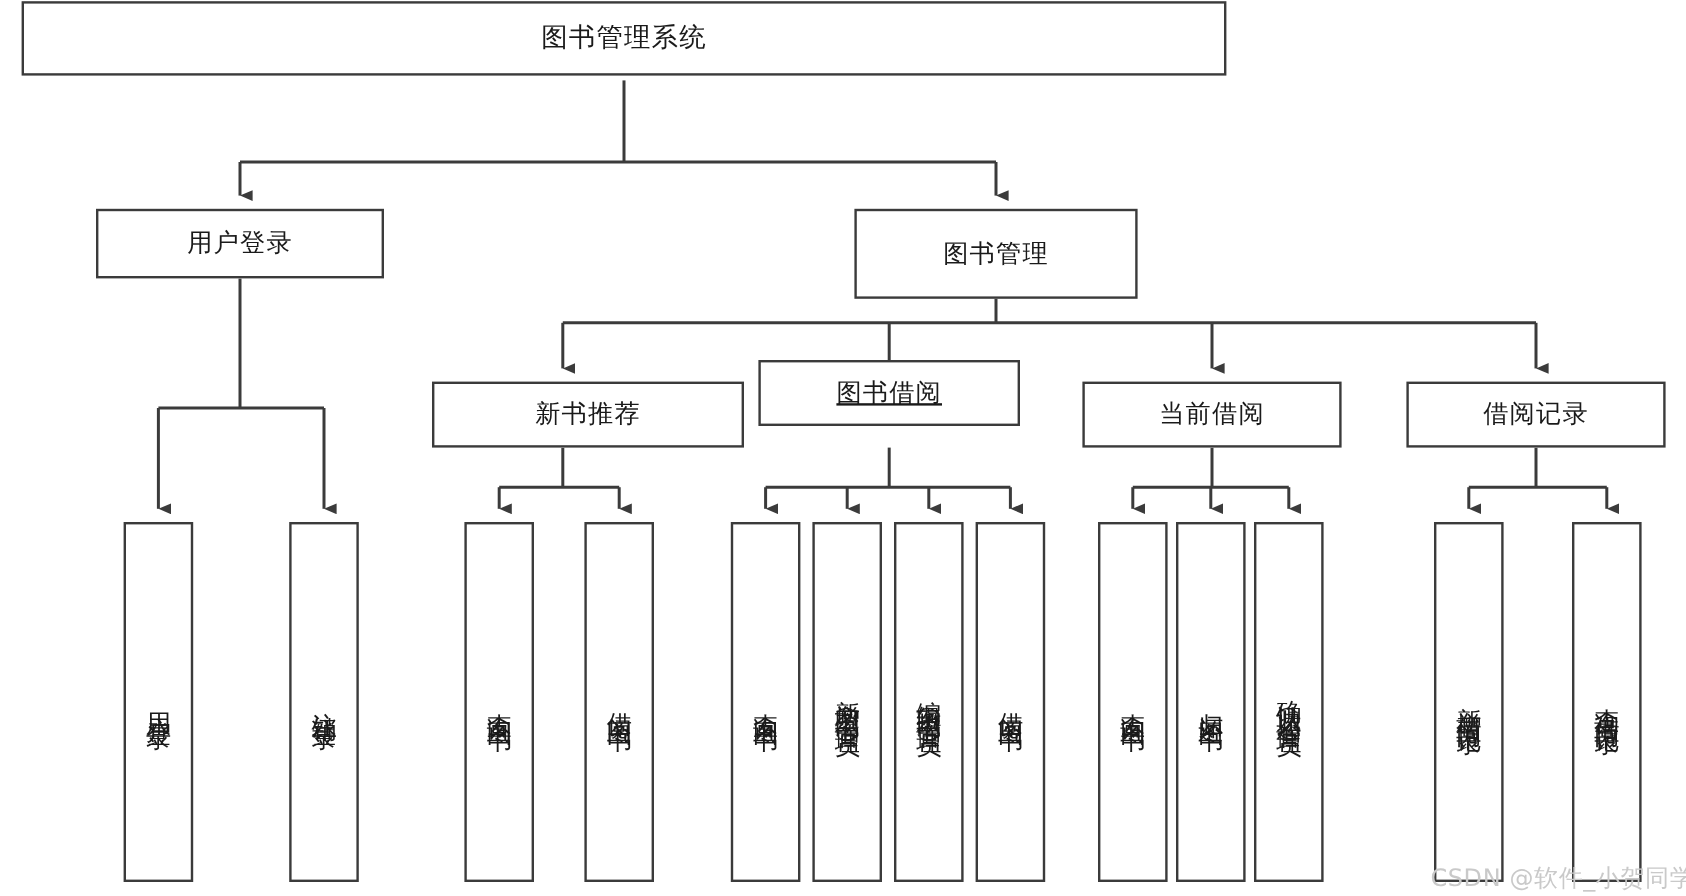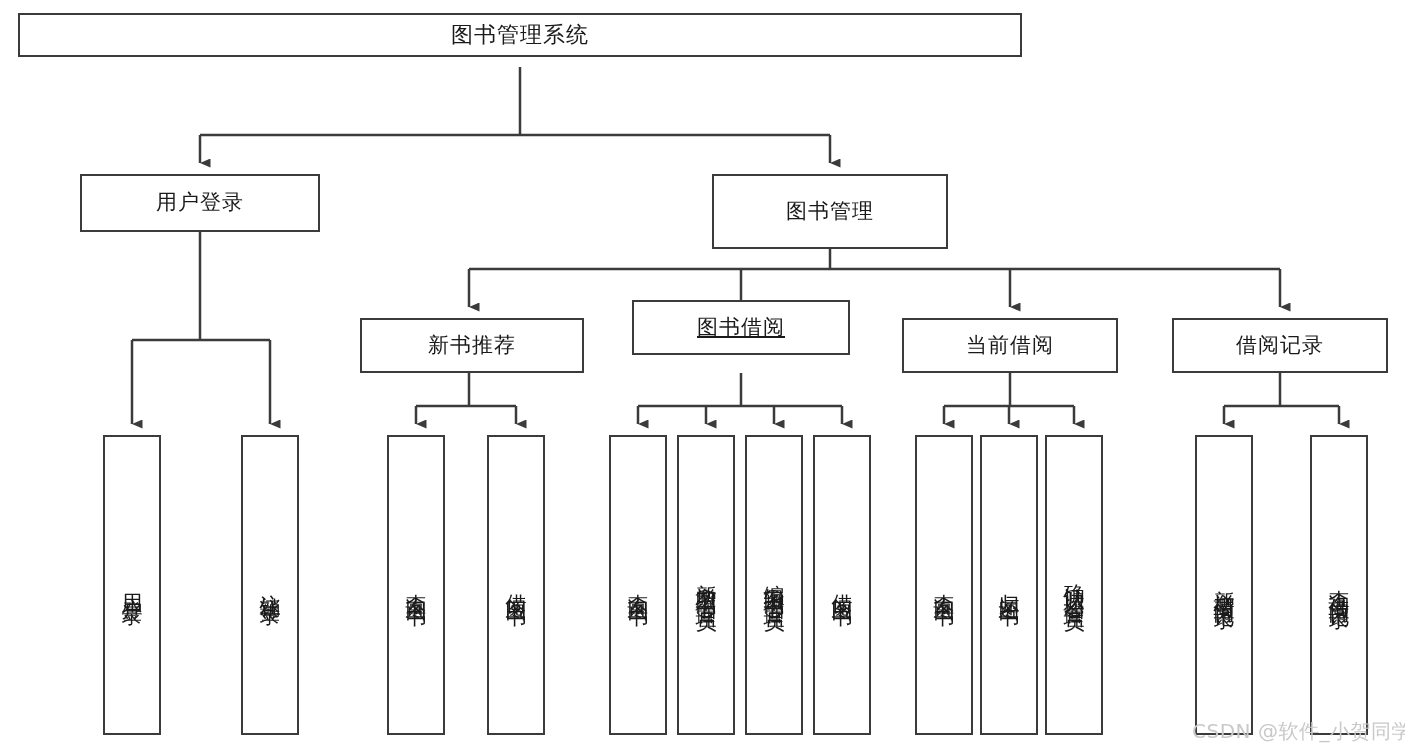--- a/index.html
+++ b/index.html
@@ -110,26 +110,26 @@
       <path d="M1009,406 L1009,424" marker-end="url(#arrowhead)"></path>
       <path d="M1074,406 L1074,424" marker-end="url(#arrowhead)"></path>
 
       <path d="M1280,373 L1280,406"></path>
       <path d="M1224,406 L1339,406"></path>
       <path d="M1224,406 L1224,424" marker-end="url(#arrowhead)"></path>
       <path d="M1339,406 L1339,424" marker-end="url(#arrowhead)"></path>
     </g>
   </svg>
 
-  <div class="node node-h node-root" style="left: 18px; top: 13px; width: 1004px; height: 44px;">图书管理系统</div>
+  <div class="node node-h node-root" style="left: 18px; top: 1px; width: 1004px; height: 62px;">图书管理系统</div>
 
   <div class="node node-h" style="left: 80px; top: 174px; width: 240px; height: 58px;">用户登录</div>
   <div class="node node-h" style="left: 712px; top: 174px; width: 236px; height: 75px;">图书管理</div>
 
-  <div class="node node-h" style="left: 360px; top: 318px; width: 224px; height: 55px;">新书推荐</div>
+  <div class="node node-h" style="left: 360px; top: 318px; width: 260px; height: 55px;">新书推荐</div>
   <div class="node node-h" style="left: 632px; top: 300px; width: 218px; height: 55px; text-decoration: underline;">图书借阅</div>
   <div class="node node-h" style="left: 1172px; top: 318px; width: 216px; height: 55px;">借阅记录</div>
   <div class="node node-h" style="left: 902px; top: 318px; width: 216px; height: 55px;">当前借阅</div>
 
   <div class="node node-v" style="left: 103px; top: 435px; width: 58px; height: 300px;">用户登录</div>
   <div class="node node-v" style="left: 241px; top: 435px; width: 58px; height: 300px;">注销登录</div>
   <div class="node node-v" style="left: 387px; top: 435px; width: 58px; height: 300px;">查询图书</div>
   <div class="node node-v" style="left: 487px; top: 435px; width: 58px; height: 300px;">借阅图书</div>
   <div class="node node-v" style="left: 609px; top: 435px; width: 58px; height: 300px;">查询图书</div>
   <div class="node node-v" style="left: 677px; top: 435px; width: 58px; height: 300px;">新增图书（管理员）</div>

